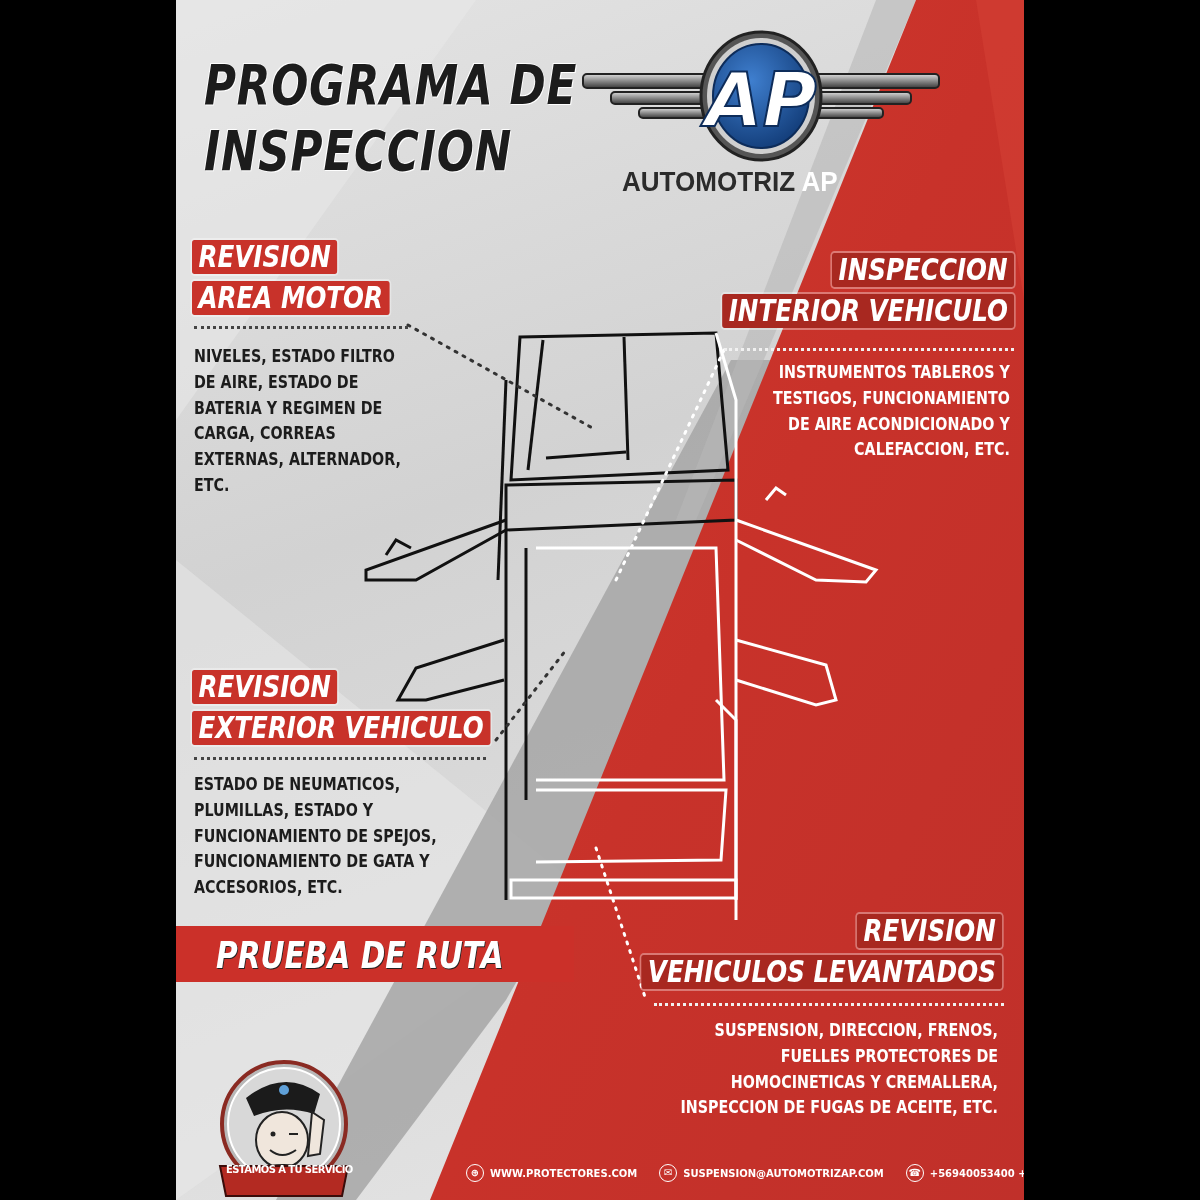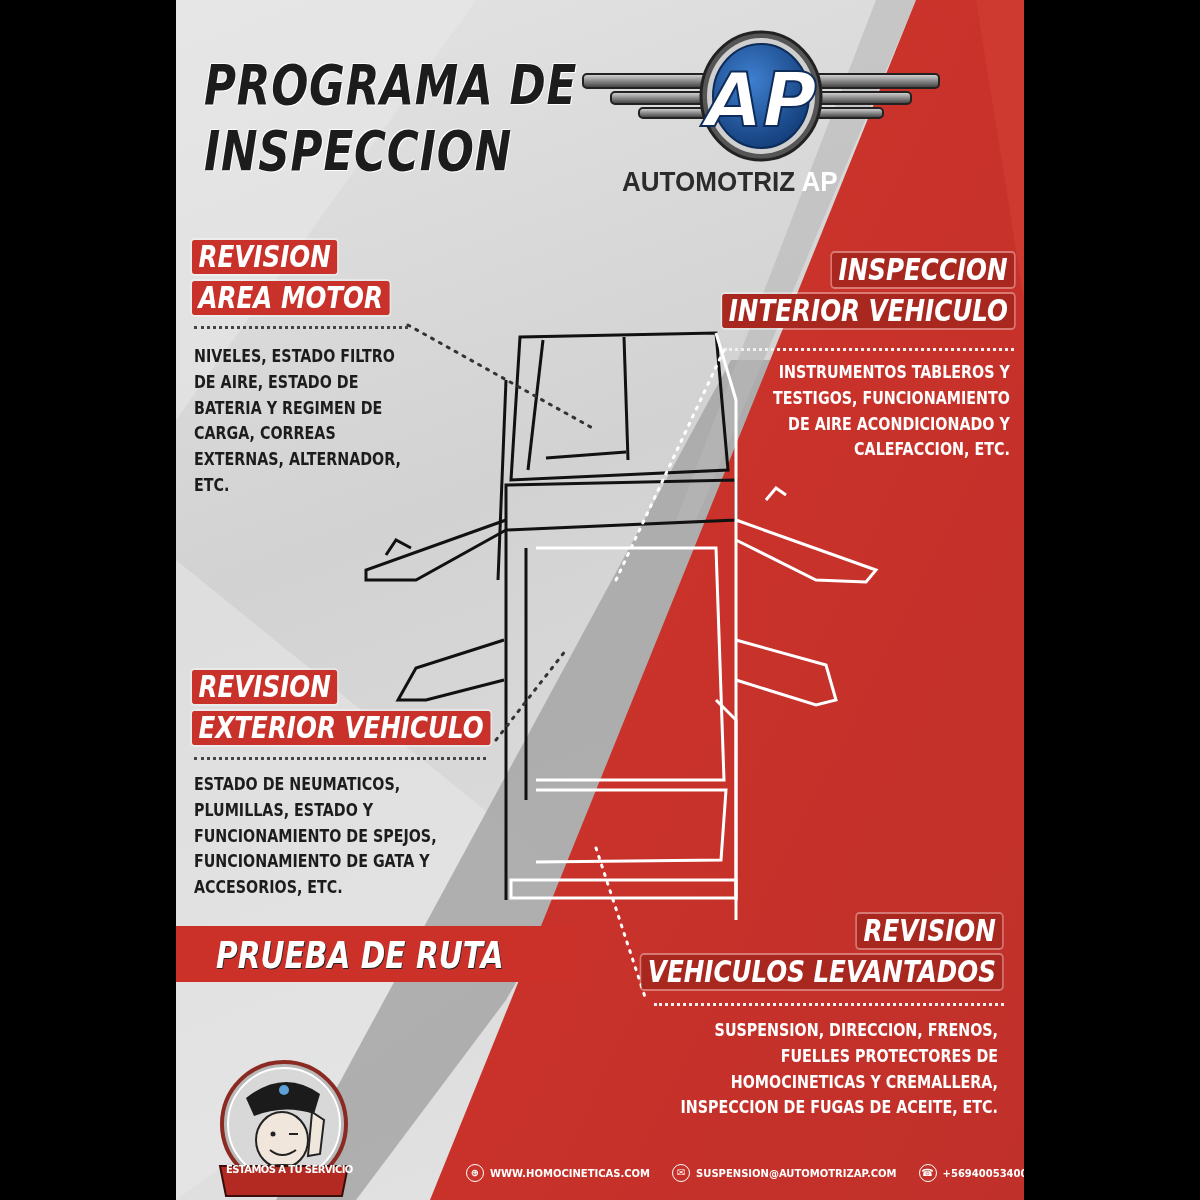--- a/index.html
+++ b/index.html
@@ -191,21 +191,21 @@
     <path d="M73,76 L82,76" stroke="#222" stroke-width="2"></path>
     <path d="M96,54 L108,62 L104,96 L92,98 Z" fill="#efe6dc" stroke="#222" stroke-width="2"></path>
     <path d="M30,112 Q68,100 106,112 L106,130 L30,130 Z" fill="#1b1b1b"></path>
     <path d="M4,108 L132,108 L126,138 L10,138 Z" fill="#b32a22" stroke="#3a0c0a" stroke-width="2"></path>
   </svg>
   <div class="mascot-label">ESTAMOS A TU SERVICIO</div>
 
   <div class="footer">
     <div class="item">
       <span class="ic">⊕</span>
-      <span>WWW.HOMOCINETICAS.COM</span>
+      <span>WWW.PROTECTORES.COM</span>
     </div>
     <div class="item">
       <span class="ic">✉</span>
       <span>SUSPENSION@AUTOMOTRIZAP.COM</span>
     </div>
     <div class="item">
       <span class="ic">☎</span>
       <span>+56940053400 +56984290271</span>
     </div>
   </div>

